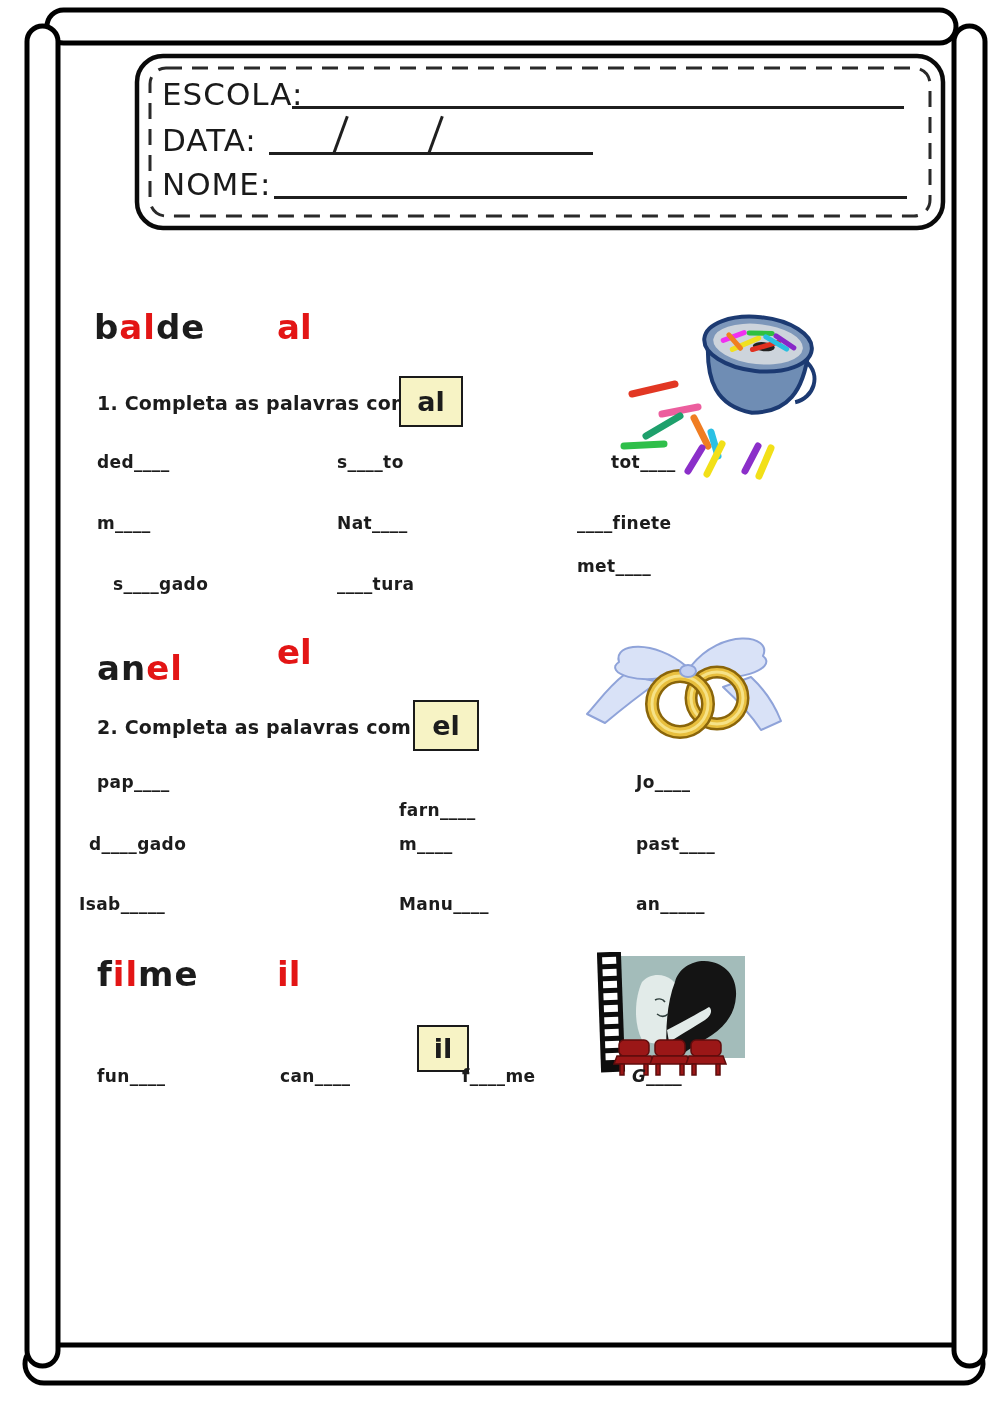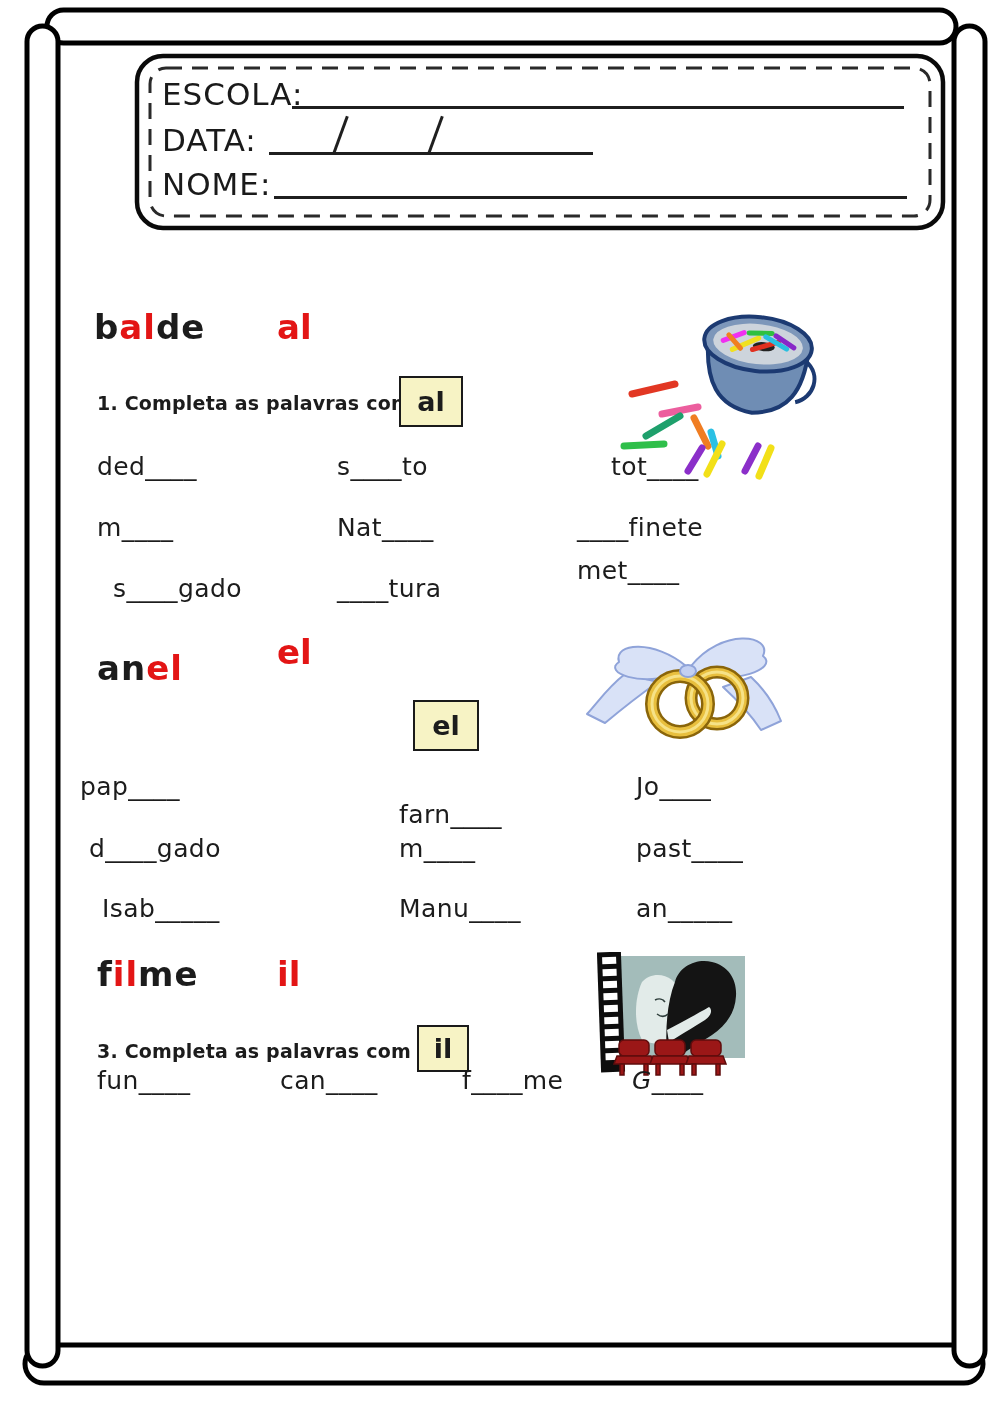--- a/index.html
+++ b/index.html
@@ -12,21 +12,21 @@
   .hdr-label{position:absolute;font-size:31px;font-weight:400;letter-spacing:1px;color:#1a1a1a;line-height:34px;}
   .hline{position:absolute;height:0;border-top:3px solid #1f1f1f;}
   .slash{position:absolute;width:3px;height:40px;background:#1f1f1f;transform:rotate(20deg);}
   
   .sec-title{position:absolute;font-size:34px;font-weight:700;line-height:38px;letter-spacing:1px;z-index:2;}
   .sec-title .red, .suffix{color:#e31515;}
   .suffix{position:absolute;font-size:34px;font-weight:700;line-height:38px;z-index:2;}
   .instr{position:absolute;font-size:19px;font-weight:600;letter-spacing:0.2px;z-index:2;}
   .syl-box{position:absolute;background:#f7f3c5;border:2.5px solid #1a1a1a;display:flex;
            align-items:center;justify-content:center;font-size:27px;font-weight:700;z-index:2;}
-  .word{position:absolute;font-size:25px;font-weight:400;letter-spacing:0.4px;white-space:pre;z-index:2;}
+  .word{position:absolute;font-size:17px;font-weight:700;letter-spacing:0.4px;white-space:pre;z-index:2;}
   .img{position:absolute;z-index:1;}
 </style>
 </head>
 <body>
 
 <div id="sheet">
 
   <svg id="frame" width="1003" height="1419" viewBox="0 0 1003 1419">
     <rect x="46" y="36" width="912" height="1314" rx="10" fill="#ffffff" stroke="#000000" stroke-width="5"></rect>
     <rect x="47" y="10" width="909" height="33" rx="16.5" fill="#ffffff" stroke="#000000" stroke-width="5"></rect>
@@ -99,20 +99,21 @@
   <span class="word" style="left:577px;top:513px">____finete</span>
   <span class="word" style="left:113px;top:574px">s____gado</span>
   <span class="word" style="left:337px;top:574px">____tura</span>
   <span class="word" style="left:577px;top:556px">met____</span>
 
   <div class="sec-title" style="left:97px;top:649px">
     <span>an</span><span class="red">el</span><span></span>
   </div>
   <span class="suffix" style="left:277px;top:633px">el</span>
 
+  <span class="instr" style="left:97px;top:716px">2. Completa as palavras com</span>
   <div class="syl-box" style="left:413px;top:700px;width:62px;height:47px">
     <span>el</span>
   </div>
 
   <svg class="img" style="left:583px;top:622px" width="220" height="126" viewBox="0 0 220 126">
     <g fill="#d9e2f7" stroke="#8fa3d9" stroke-width="2" stroke-linejoin="round">
       <path d="M42 52 C25 65 15 80 4 92 L22 101 C40 86 58 72 75 60 Z"></path>
       <path d="M168 55 C182 68 192 84 198 99 L178 108 C166 90 152 76 140 65 Z"></path>
       <path d="M103 44 C72 18 30 20 36 40 C20 50 55 66 101 51 Z"></path>
       <path d="M108 44 C138 6 190 12 180 34 C196 46 152 64 110 51 Z"></path>
@@ -121,36 +122,35 @@
       <circle cx="134" cy="76" r="26" stroke="#8a650a" stroke-width="13"></circle>
       <circle cx="134" cy="76" r="26" stroke="#e8bf3e" stroke-width="8"></circle>
       <circle cx="134" cy="76" r="26" stroke="#f6e287" stroke-width="3"></circle>
       <circle cx="97" cy="82" r="28" stroke="#8a650a" stroke-width="14"></circle>
       <circle cx="97" cy="82" r="28" stroke="#e8bf3e" stroke-width="9"></circle>
       <circle cx="97" cy="82" r="28" stroke="#f6e287" stroke-width="3"></circle>
     </g>
     <ellipse cx="105" cy="49" rx="8" ry="6" fill="#c3d0f2" stroke="#8fa3d9" stroke-width="2"></ellipse>
   </svg>
 
-  <span class="word" style="left:80px;top:772px">pap____</span>
+  <span class="word" style="left:97px;top:772px">pap____</span>
   <span class="word" style="left:399px;top:800px">farn____</span>
   <span class="word" style="left:636px;top:772px">Jo____</span>
   <span class="word" style="left:89px;top:834px">d____gado</span>
   <span class="word" style="left:399px;top:834px">m____</span>
   <span class="word" style="left:636px;top:834px">past____</span>
-  <span class="word" style="left:102px;top:894px">Isab_____</span>
+  <span class="word" style="left:79px;top:894px">Isab_____</span>
   <span class="word" style="left:399px;top:894px">Manu____</span>
   <span class="word" style="left:636px;top:894px">an_____</span>
 
   <div class="sec-title" style="left:97px;top:955px">
     <span>f</span><span class="red">il</span><span>me</span>
   </div>
   <span class="suffix" style="left:277px;top:955px">il</span>
 
-  <span class="instr" style="left:97px;top:1040px">3. Completa as palavras com</span>
   <div class="syl-box" style="left:417px;top:1025px;width:48px;height:43px">
     <span>il</span>
   </div>
 
   <svg class="img" style="left:597px;top:952px" width="154" height="130" viewBox="0 0 154 130">
     <rect x="24" y="4" width="124" height="102" fill="#a3bcba"></rect>
     <path d="M45 30 C38 45 36 70 45 88 C60 95 78 92 88 80 C92 60 88 40 75 28 C65 20 52 22 45 30 Z" fill="#e2ebe9"></path>
     <path d="M78 30 C82 14 100 6 115 10 C132 14 140 28 139 44 C138 62 128 74 115 83 C105 90 92 96 84 104 L70 104 C68 78 70 50 78 30 Z" fill="#141414"></path>
     <path d="M70 78 C85 70 100 62 112 55 C116 58 114 64 108 68 C95 76 82 84 72 90 Z" fill="#e2ebe9"></path>
     <path d="M58 48 C62 46 66 47 68 50 M60 62 C64 65 68 65 71 62" stroke="#2f3e3c" stroke-width="1.5" fill="none"></path>

